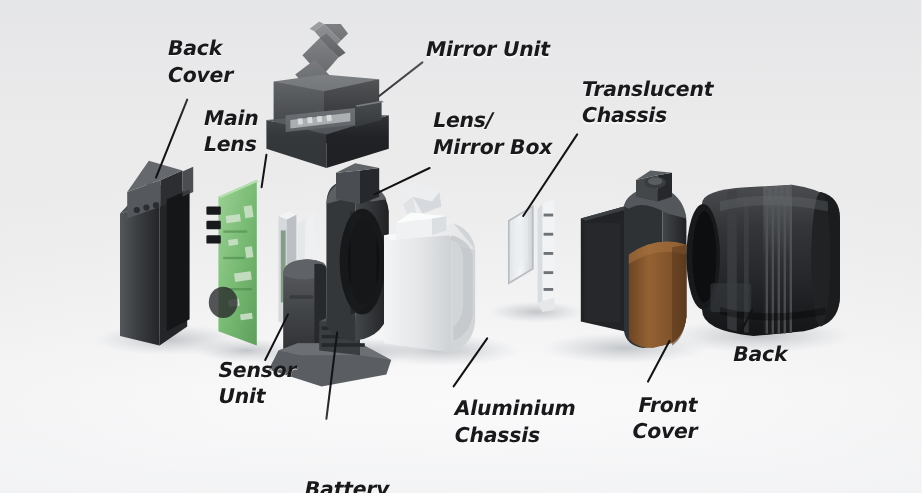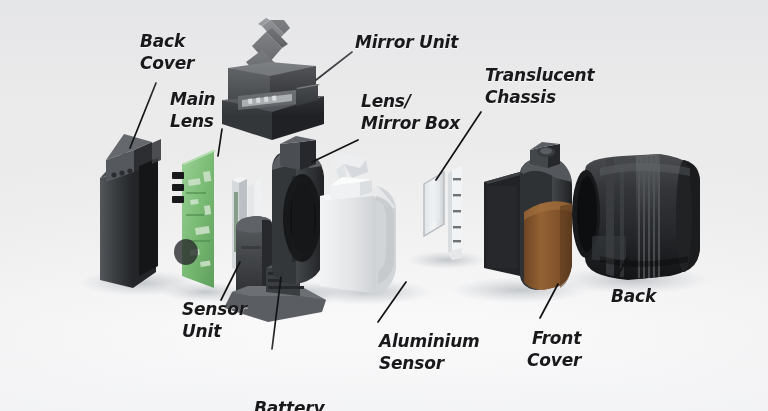--- a/index.html
+++ b/index.html
@@ -330,19 +330,19 @@
 Lens</div>
       <div class="lbl" style="left: 355px; top: 31px;">Mirror Unit</div>
       <div class="lbl" style="left: 361px; top: 90px;">Lens/
 Mirror Box</div>
       <div class="lbl" style="left: 485px; top: 64px;">Translucent
 Chassis</div>
       <div class="lbl" style="left: 162px; top: 298px; margin-left: 20px;">Sensor
 Unit</div>
       <div class="lbl" style="left: 254px; top: 363px; margin-top: 34px;">Battery</div>
       <div class="lbl" style="left: 379px; top: 330px;">Aluminium
-Sensor</div>
+Chassis</div>
       <div class="lbl" style="left: 527px; top: 327px; text-align: right;">Front
 Cover</div>
       <div class="lbl" style="left: 611px; top: 285px;">Back</div>
     </div>
 
 </div>
 
 </body></html>

